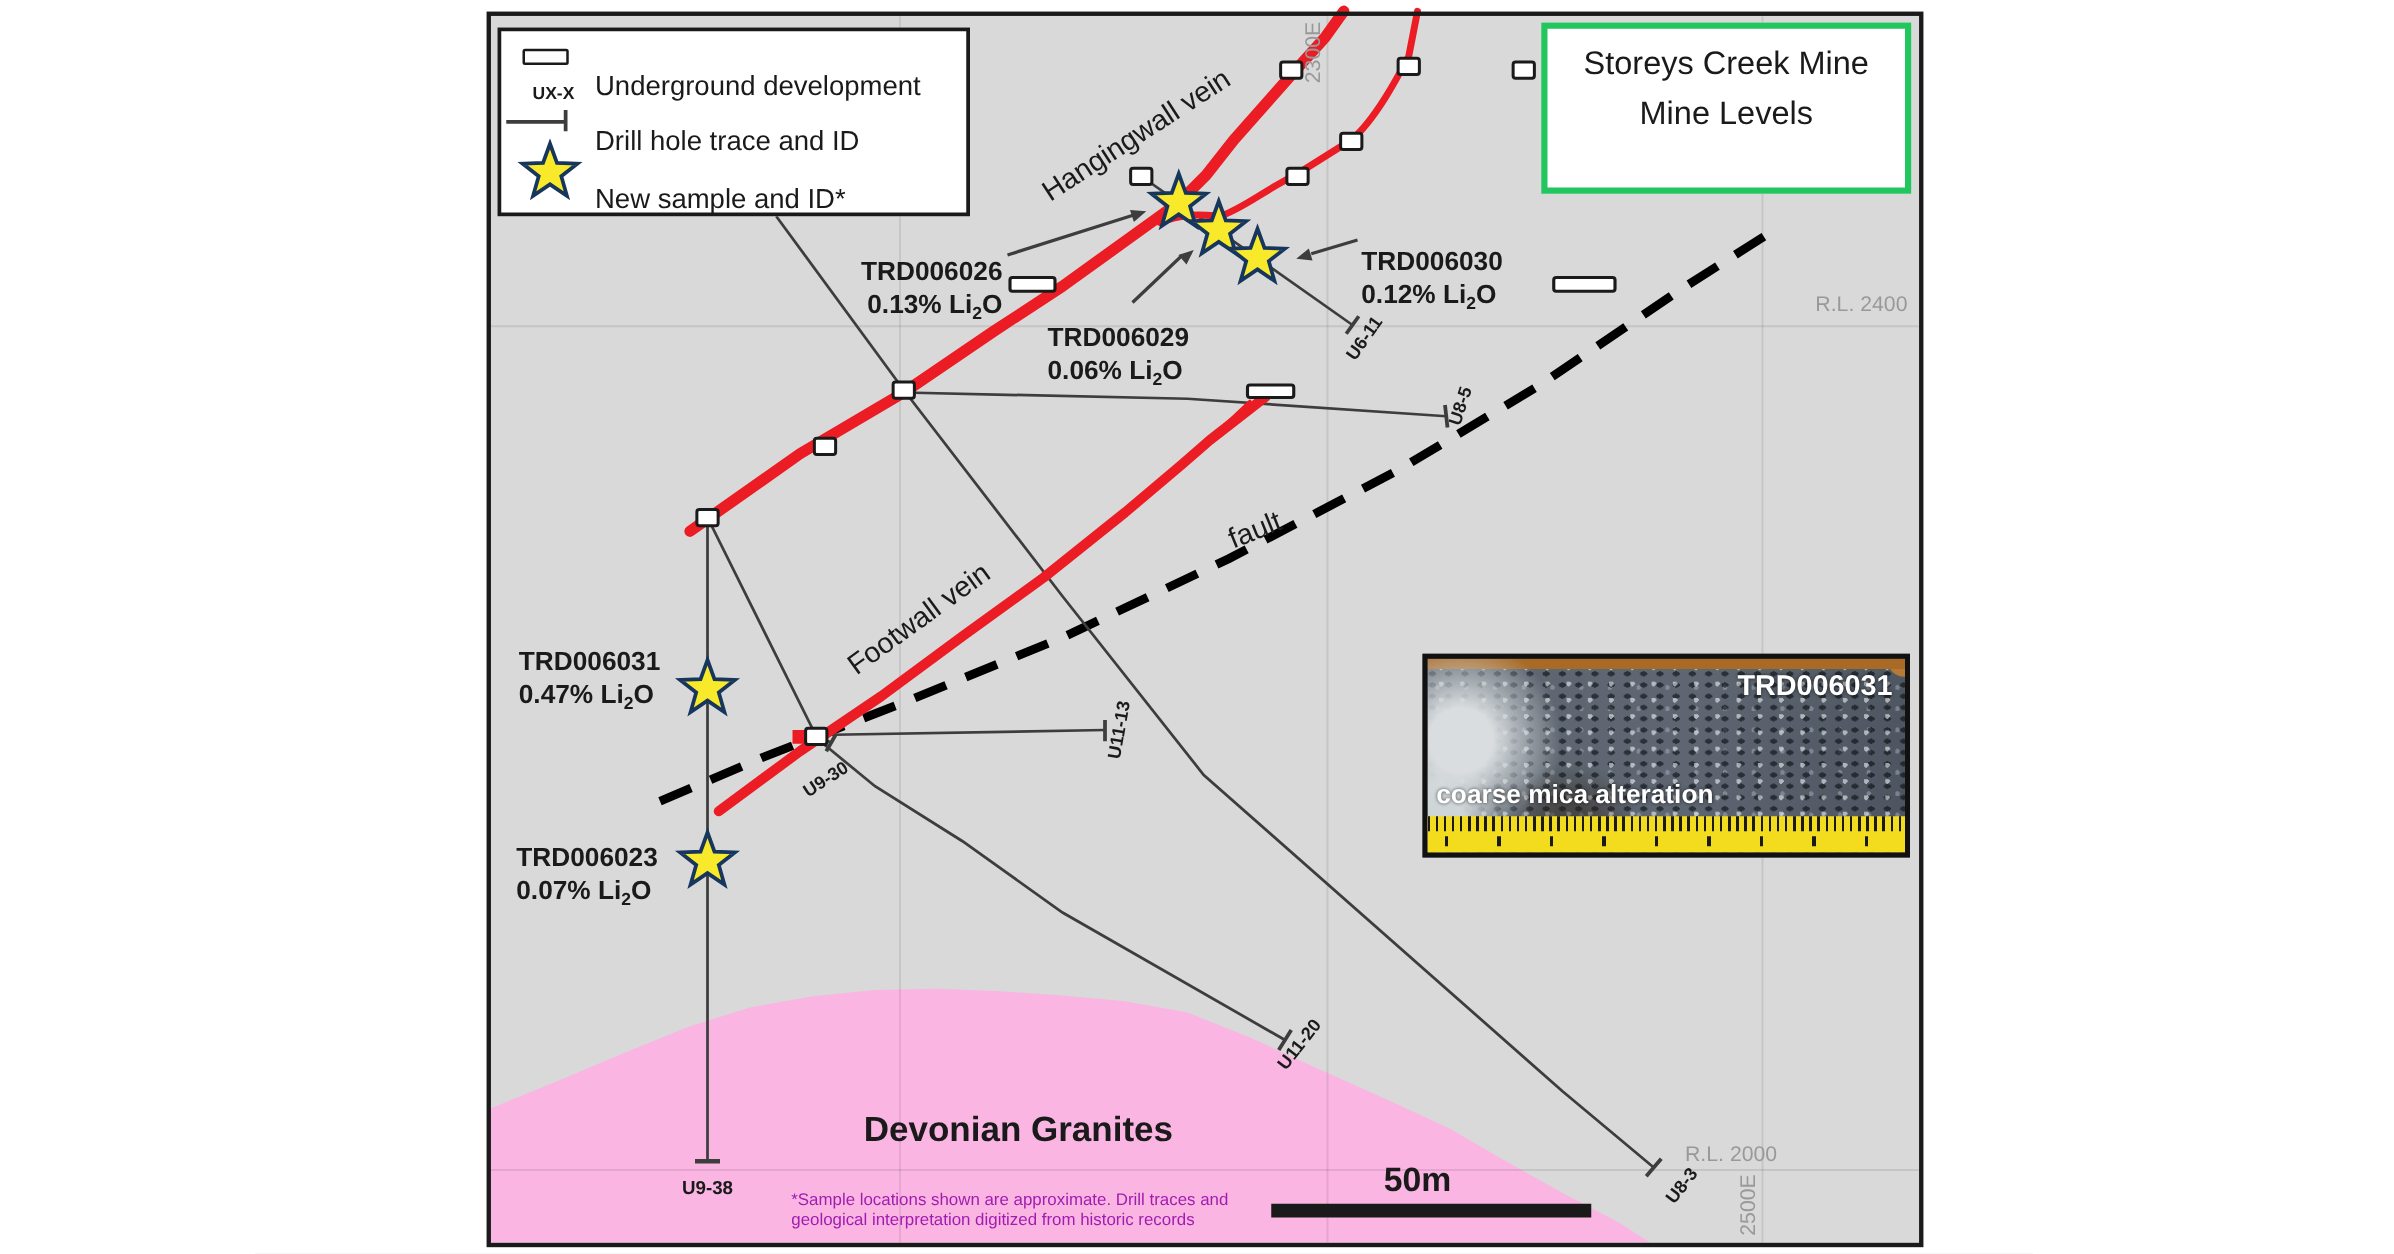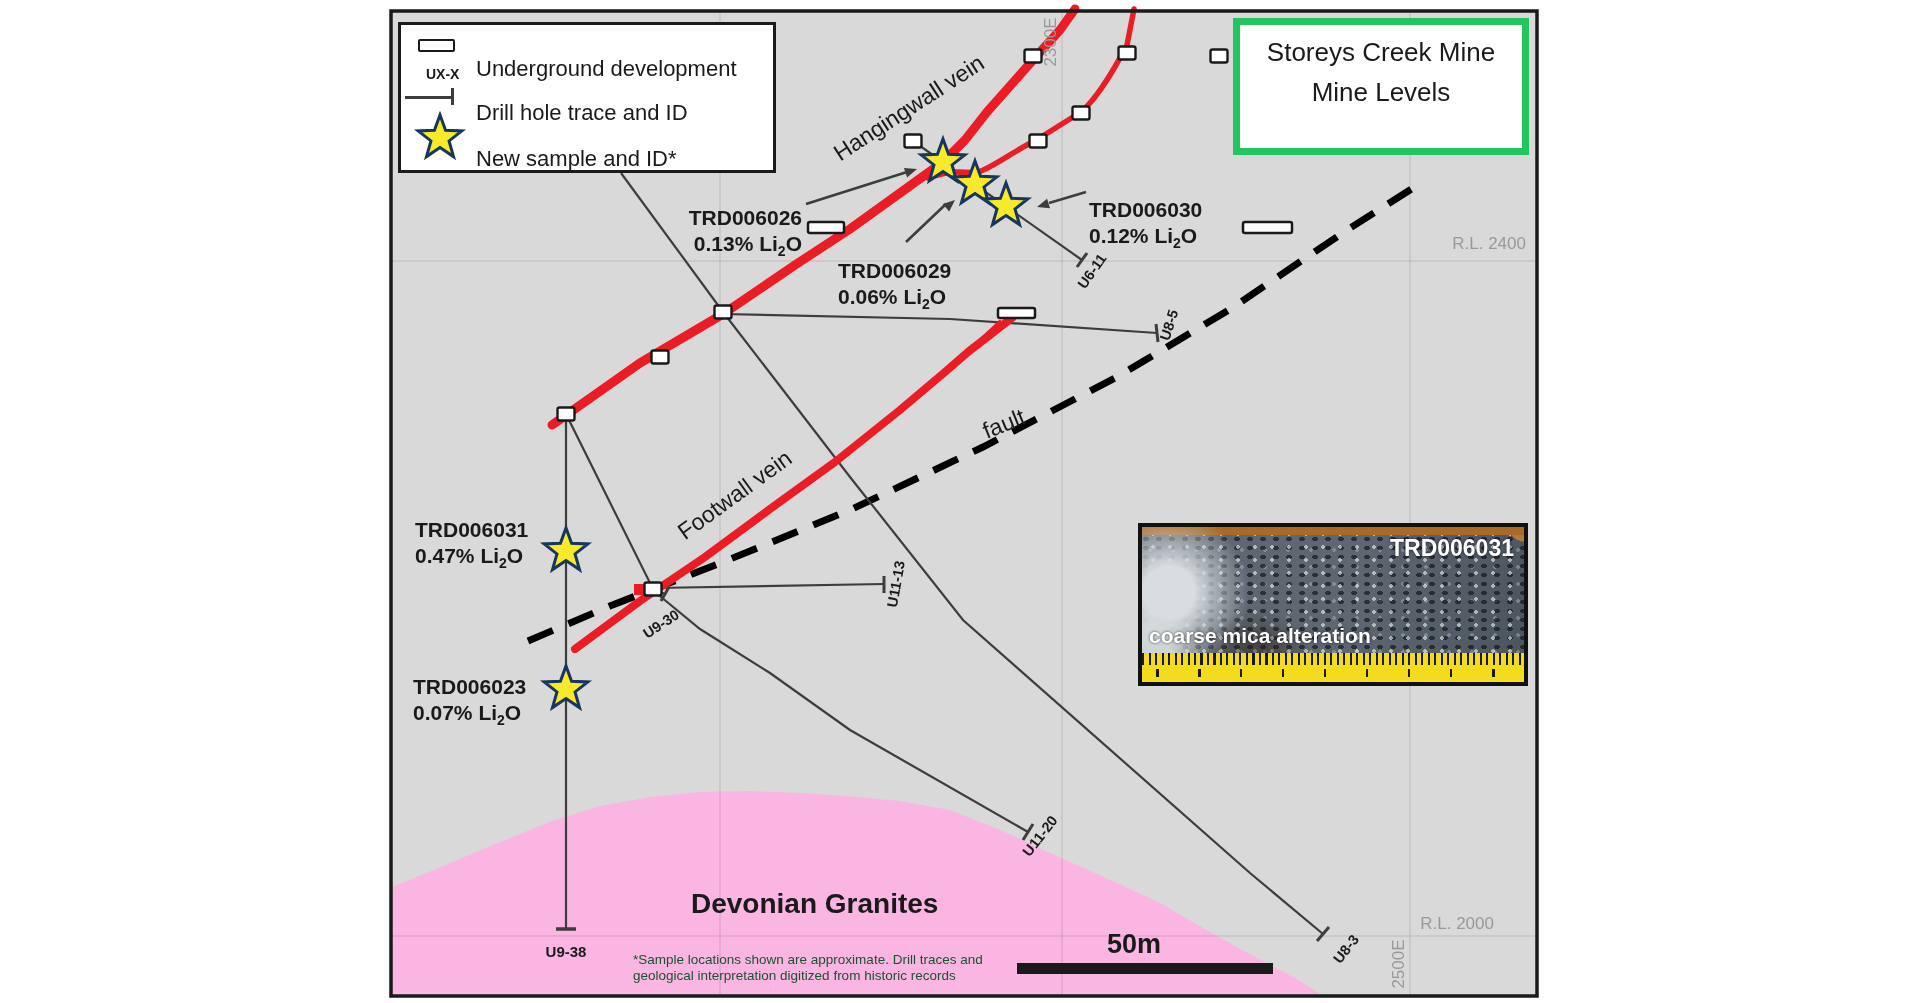--- a/index.html
+++ b/index.html
@@ -16,35 +16,35 @@
   }
   .legend-label{position:absolute;left:75px;font-size:22px;white-space:nowrap;}
   .legend-rect-symbol{position:absolute;left:17px;top:14px;width:33px;height:9px;
     background:#fff;border:2.5px solid #1a1a1a;border-radius:2px;}
   .legend-uxx{position:absolute;left:25px;top:41px;font-size:14px;font-weight:bold;}
   .legend-drill-line{position:absolute;left:4px;top:71px;width:48px;height:2.5px;background:#3d3d3d;}
   .legend-drill-tick{position:absolute;left:50px;top:63px;width:3px;height:17px;background:#3d3d3d;}
   .legend-star{position:absolute;left:12px;top:86px;}
   .title-box{
     left:1233px;top:18px;width:296px;height:137px;background:#ffffff;
-    border:7px solid #22c55e;box-sizing:border-box;z-index:6;
+    border:5px solid #22c55e;box-sizing:border-box;z-index:6;
     text-align:center;font-size:26px;line-height:40px;padding-top:7px;
   }
   
   .sample-label{font-weight:bold;font-size:21px;line-height:26px;white-space:nowrap;z-index:5;margin-top:17px;}
   .sample-label sub{font-size:14px;}
   .drill-label{font-weight:bold;font-size:14.5px;white-space:nowrap;z-index:5;
     transform-origin:center;}
   .vein-label{font-size:23px;white-space:nowrap;z-index:4;}
   .grid-label{font-size:17px;color:#999;white-space:nowrap;z-index:3;}
   .rot{transform:translate(-50%,-50%) var(--r);}
   .geo-title{font-size:27px;line-height:39px;white-space:nowrap;z-index:4;}
   .granites-label{font-size:28px;font-weight:bold;white-space:nowrap;z-index:4;}
   .scale-label{font-size:27px;font-weight:bold;z-index:5;}
-  .footnote{font-size:13.5px;line-height:15.5px;color:#14532d;z-index:5;white-space:nowrap;}
+  .footnote{font-size:13.5px;line-height:15.5px;color:#a21caf;z-index:5;white-space:nowrap;}
   
   .inset{
     left:1138px;top:523px;width:390px;height:163px;box-sizing:border-box;
     border:4px solid #111;z-index:7;overflow:hidden;
     background-color:#57606a;
     background-image:
       radial-gradient(circle at 30% 88%, rgba(45,32,18,.45) 0 6%, transparent 18%),
       radial-gradient(circle at 7% 42%, #d9dde0 0 7%, rgba(212,218,220,.6) 13%, transparent 22%),
       radial-gradient(circle at 2% 78%, #ccd3d5 0 5%, transparent 13%),
       linear-gradient(#a96a25 0 8px, rgba(169,106,37,0) 8px),
@@ -224,21 +224,21 @@
 <div class="abs vein-label rot" style="left:735px;top:495px;--r:rotate(-36deg)">Footwall vein</div>
 <div class="abs vein-label rot" style="left:1004px;top:424px;--r:rotate(-22deg)">fault</div>
 
 <div class="abs geo-title" style="left:1146px;top:420px">
 </div>
 <div class="abs granites-label" style="left:691px;top:888px">Devonian Granites</div>
 
 <div class="abs grid-label rot" style="left:1051px;top:42px;--r:rotate(-90deg)">2300E</div>
 <div class="abs grid-label rot" style="left:1399px;top:964px;--r:rotate(-90deg)">2500E</div>
 <div class="abs grid-label" style="left:1430px;top:234px;width:96px;text-align:right">R.L. 2400</div>
-<div class="abs grid-label" style="left:1398px;top:914px;width:96px;text-align:right">R.L. 2000</div>
+<div class="abs grid-label" style="left:1348px;top:914px;width:96px;text-align:left">R.L. 2000</div>
 
 <div class="abs scale-label" style="left:1107px;top:929px">50m</div>
 
 <div class="abs footnote" style="left:633px;top:952px">
   <div>*Sample locations shown are approximate. Drill traces and</div>
   <div>geological interpretation digitized from historic records</div>
 </div>
 
 <div class="abs inset">
   <div class="inset-id">TRD006031</div>

